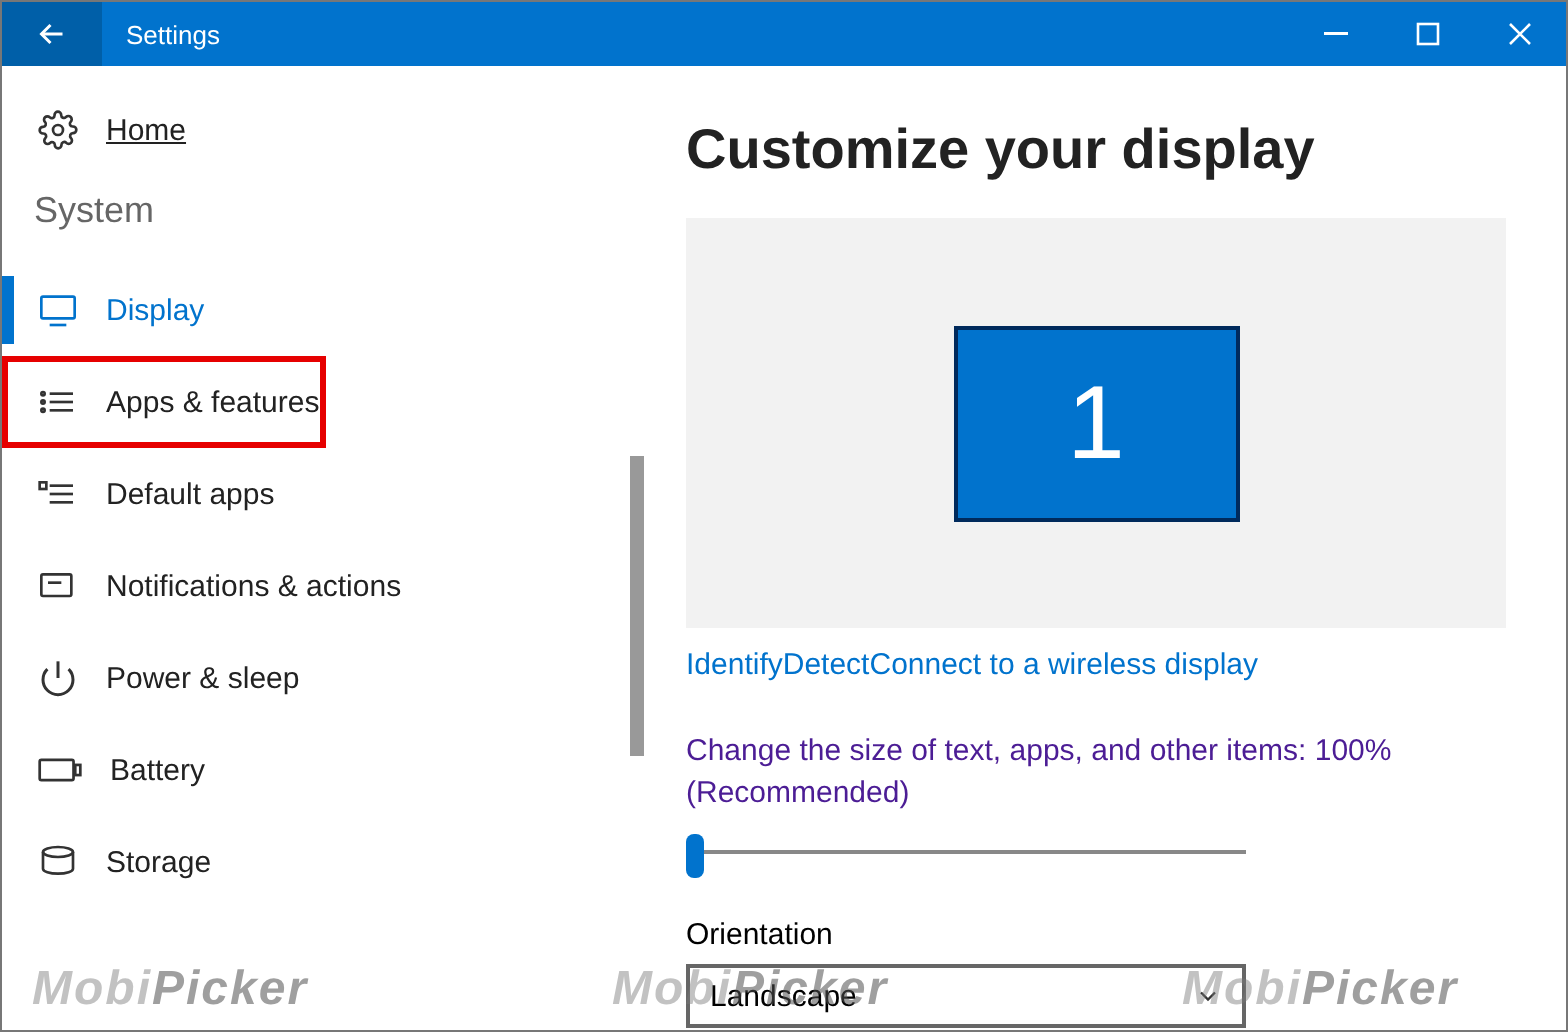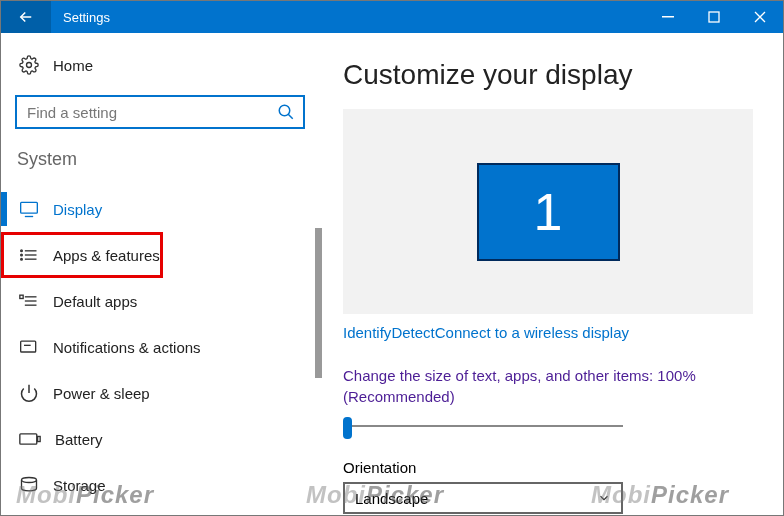--- a/index.html
+++ b/index.html
@@ -5,37 +5,37 @@
   * { box-sizing: border-box; margin: 0; padding: 0; font-family: "Segoe UI", Arial, sans-serif; }
   body { width: 784px; height: 516px; overflow: hidden; background: #fff; border:1px solid #777; position:relative;}
   .titlebar { height: 32px; background: #0173cd; display: flex; align-items: center; color: #fff; }
   .back-btn { width: 50px; height: 32px; background:#005fa8; display:flex; align-items:center; justify-content:center; }
   .title { margin-left: 12px; font-size: 13px; }
   .win-controls { margin-left:auto; display:flex; }
   .win-ctrl { width:46px; height:32px; display:flex; align-items:center; justify-content:center; }
   .content { display:flex; height: calc(516px - 34px); }
   .sidebar { width: 335px; padding: 22px 0 0 0; position:relative; }
   .home-row { display:flex; align-items:center; padding: 0 20px 20px 18px; gap:14px; }
-  .home-label { font-size:15px; color:#222; }
+  .home-label { font-size:15px; color:#222;text-decoration:underline; }
   .search-wrap { margin: 0 20px 20px 14px; }
   .search { width: 290px; height:34px; border:2px solid #0173cd; padding:0 34px 0 10px; font-size:15px; position:relative; }
   .search input { border:none; outline:none; width:100%; height:100%; font-size:15px; color:#666; background:transparent;}
   .search input::placeholder{color:#777; font-weight:300;}
   .search-icon { position:absolute; right:8px; top:6px; color:#0173cd;}
   .group-label { padding: 0 0 8px 16px; color:#666; font-size:18px; }
   .nav { margin-top:8px;}
   .nav-item { display:flex; align-items:center; height:46px; padding-left:18px; gap:14px; font-size:15px; color:#222; cursor:pointer; position:relative;}
   .nav-item.selected { color:#0173cd; }
   .nav-item.selected::before { content:""; position:absolute; left:0; top:6px; bottom:6px; width:6px; background:#0173cd;}
   .nav-item.highlight { outline:3px solid #e60000; outline-offset:-3px; margin-right:170px; }
   .scrollbar { position:absolute; right:5px; top:195px; width:18px; height:310px; }
   .scroll-track { width:7px; height:100%; background:#ddd0; margin-left:5px;}
   .scroll-thumb { width:7px; height:150px; background:#999; border-radius:0; margin-top:0;}
   .main { flex:1; padding: 26px 30px 0 10px; position:relative;}
-  .main h1 { font-weight:400; font-size:28px; color:#222; margin-bottom:18px;}
+  .main h1 { font-weight:700; font-size:28px; color:#222; margin-bottom:18px;}
   .display-box { width:410px; height:205px; background:#f2f2f2; display:flex; align-items:center; justify-content:center; }
   .monitor { width:143px; height:98px; background:#0173cd; border:2px solid #002a5c; display:flex; align-items:center; justify-content:center; color:#fff; font-size:52px; font-weight:300;}
   .link-row { display:flex; margin-top:10px;}
   .link { color:#0173cd; font-size:15px; cursor:pointer;}
   .scale-label { margin-top:24px; font-size:15px; color:#4c1d95; line-height:1.4;}
   .slider-wrap { margin-top:10px; width:280px; position:relative; height:20px;}
   .slider-track { position:absolute; top:8px; left:0; right:0; height:2px; background:#888;}
   .slider-thumb { position:absolute; left:0; top:0; width:9px; height:22px; background:#0173cd; border-radius:4px;}
   .orient-label { margin-top:22px; font-size:15px;}
   .select { margin-top:6px; width:280px; height:32px; border:2px solid #666; display:flex; align-items:center; justify-content:space-between; padding:0 10px; font-size:15px;}
@@ -75,31 +75,20 @@
 </div>
 
 <div class="content">
   <div class="sidebar">
     <div class="home-row">
       <svg width="20" height="20" viewBox="0 0 24 24" fill="none" stroke="#333" stroke-width="1.6">
           <circle cx="12" cy="12" r="3"></circle>
           <path d="M19.4 15a1.65 1.65 0 00.33 1.82l.06.06a2 2 0 11-2.83 2.83l-.06-.06a1.65 1.65 0 00-1.82-.33 1.65 1.65 0 00-1 1.51V21a2 2 0 11-4 0v-.09a1.65 1.65 0 00-1-1.51 1.65 1.65 0 00-1.82.33l-.06.06a2 2 0 11-2.83-2.83l.06-.06a1.65 1.65 0 00.33-1.82 1.65 1.65 0 00-1.51-1H3a2 2 0 110-4h.09a1.65 1.65 0 001.51-1 1.65 1.65 0 00-.33-1.82l-.06-.06a2 2 0 112.83-2.83l.06.06a1.65 1.65 0 001.82.33h0a1.65 1.65 0 001-1.51V3a2 2 0 114 0v.09a1.65 1.65 0 001 1.51h0a1.65 1.65 0 001.82-.33l.06-.06a2 2 0 112.83 2.83l-.06.06a1.65 1.65 0 00-.33 1.82v0a1.65 1.65 0 001.51 1H21a2 2 0 110 4h-.09a1.65 1.65 0 00-1.51 1z"></path>
         </svg>
       <span class="home-label">Home</span>
-    </div>
-    <div class="search-wrap">
-      <div class="search" style="position:relative;">
-        <input placeholder="Find a setting" style="">
-        <span class="search-icon">
-          <svg width="18" height="18" viewBox="0 0 24 24" fill="none" stroke="#0173cd" stroke-width="2">
-              <circle cx="10" cy="10" r="7"></circle>
-              <line x1="21" y1="21" x2="15" y2="15"></line>
-            </svg>
-        </span>
-      </div>
     </div>
     <div class="group-label">System</div>
 
     <div class="nav">
       <div class="nav-item selected">
         <svg width="20" height="18" viewBox="0 0 24 20" fill="none" stroke="#0173cd" stroke-width="1.6">
             <rect x="2" y="2" width="20" height="13" rx="1"></rect>
             <line x1="7" y1="19" x2="17" y2="19"></line>
           </svg>
         <span>Display</span>

